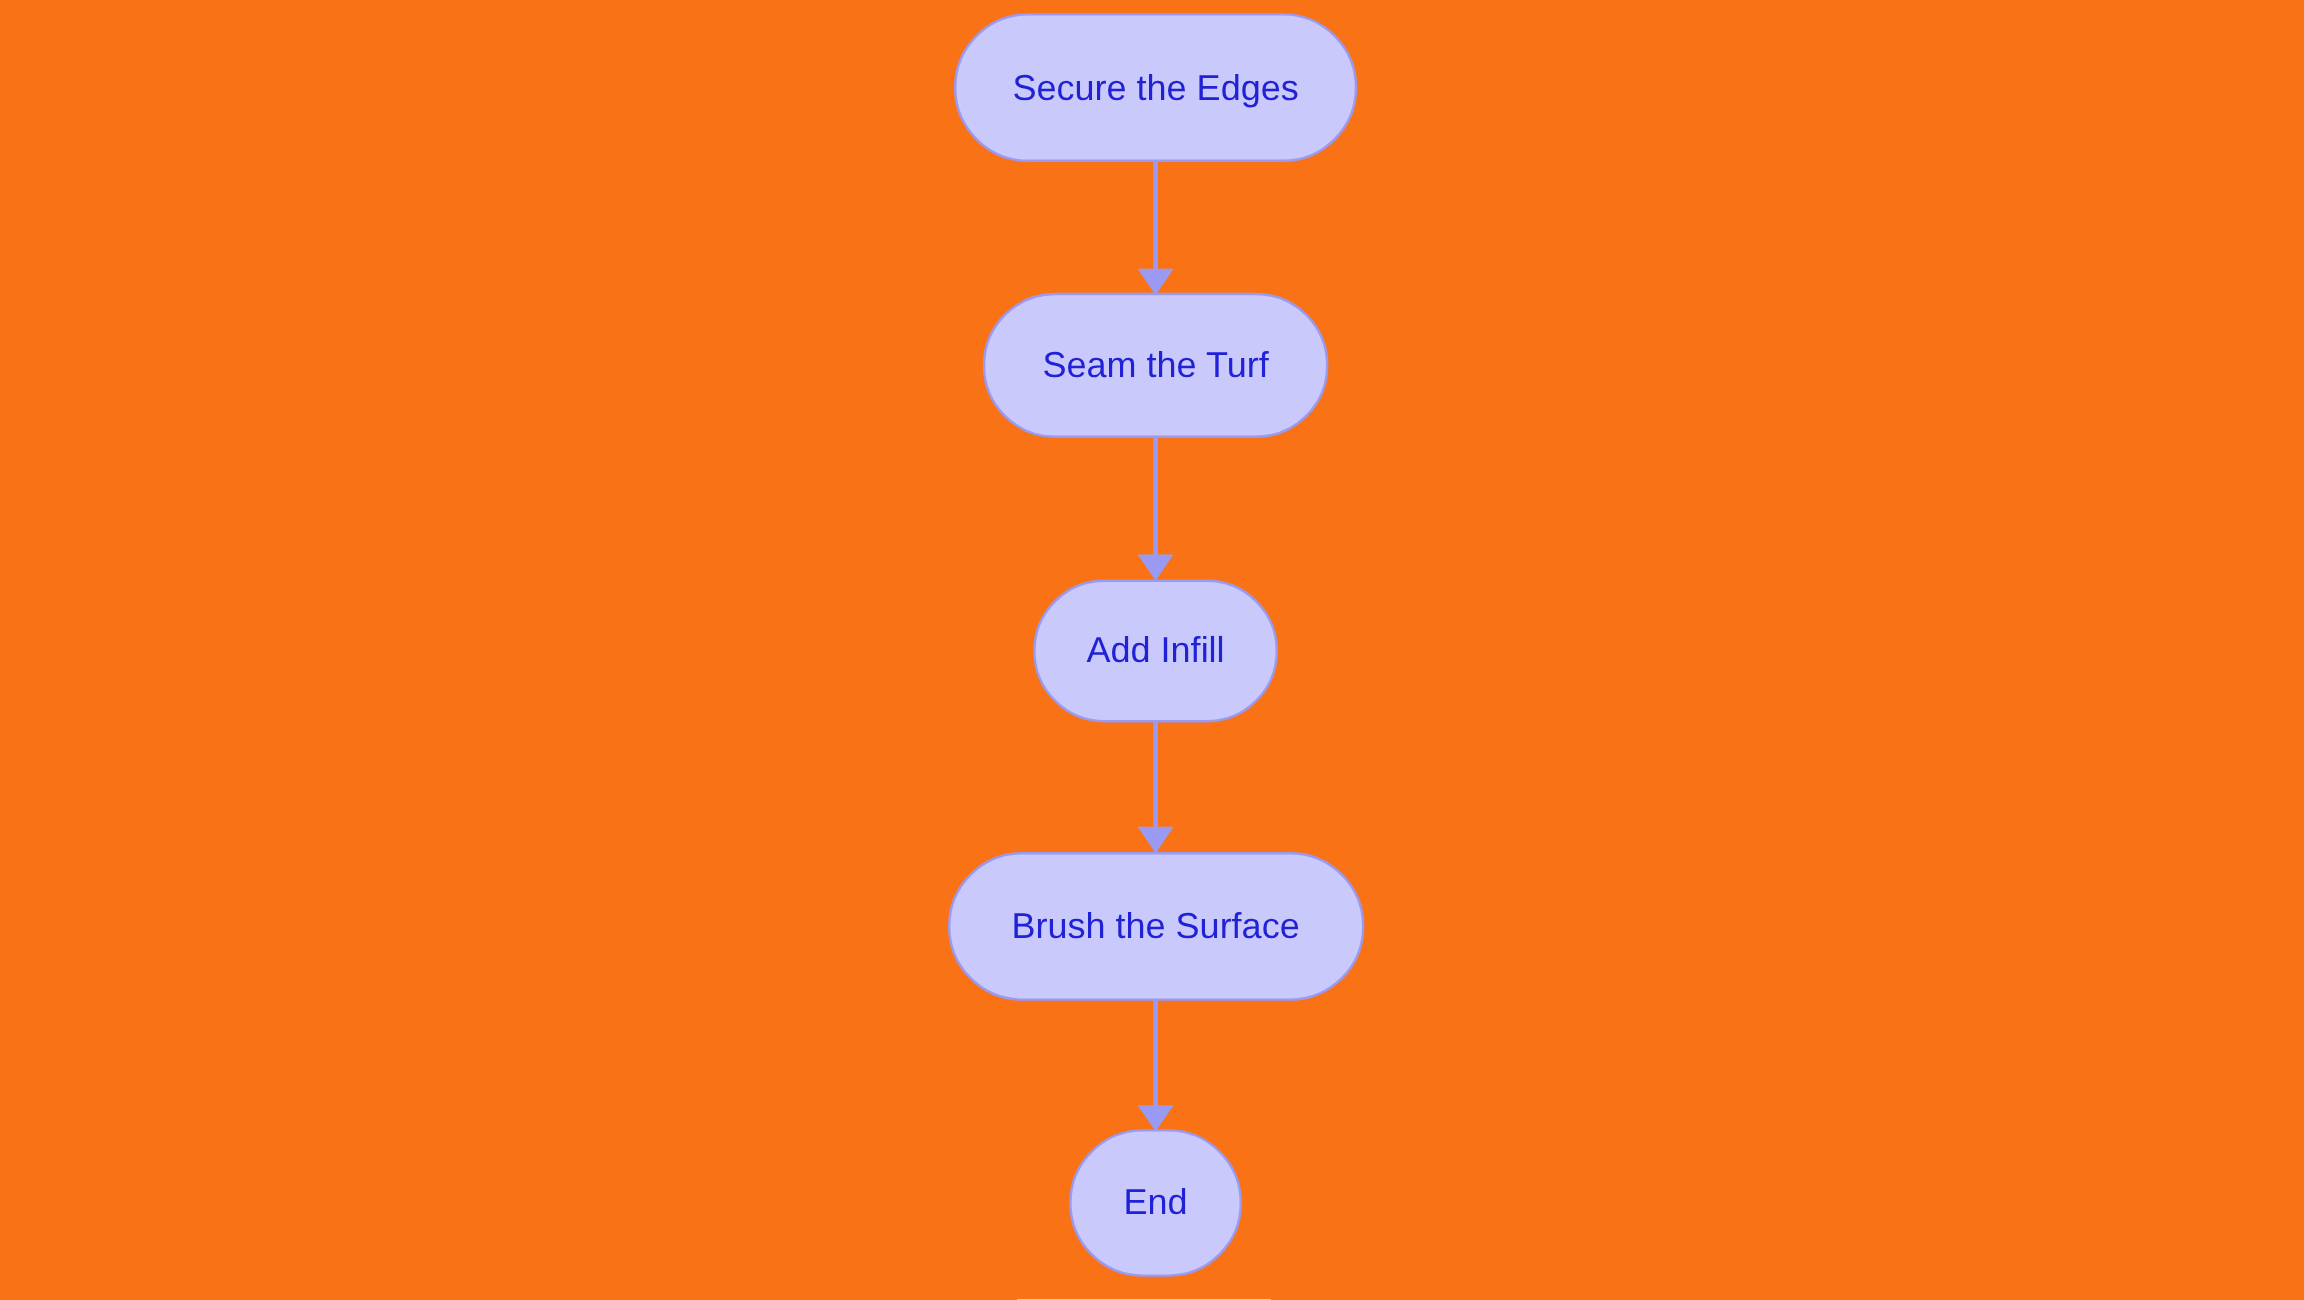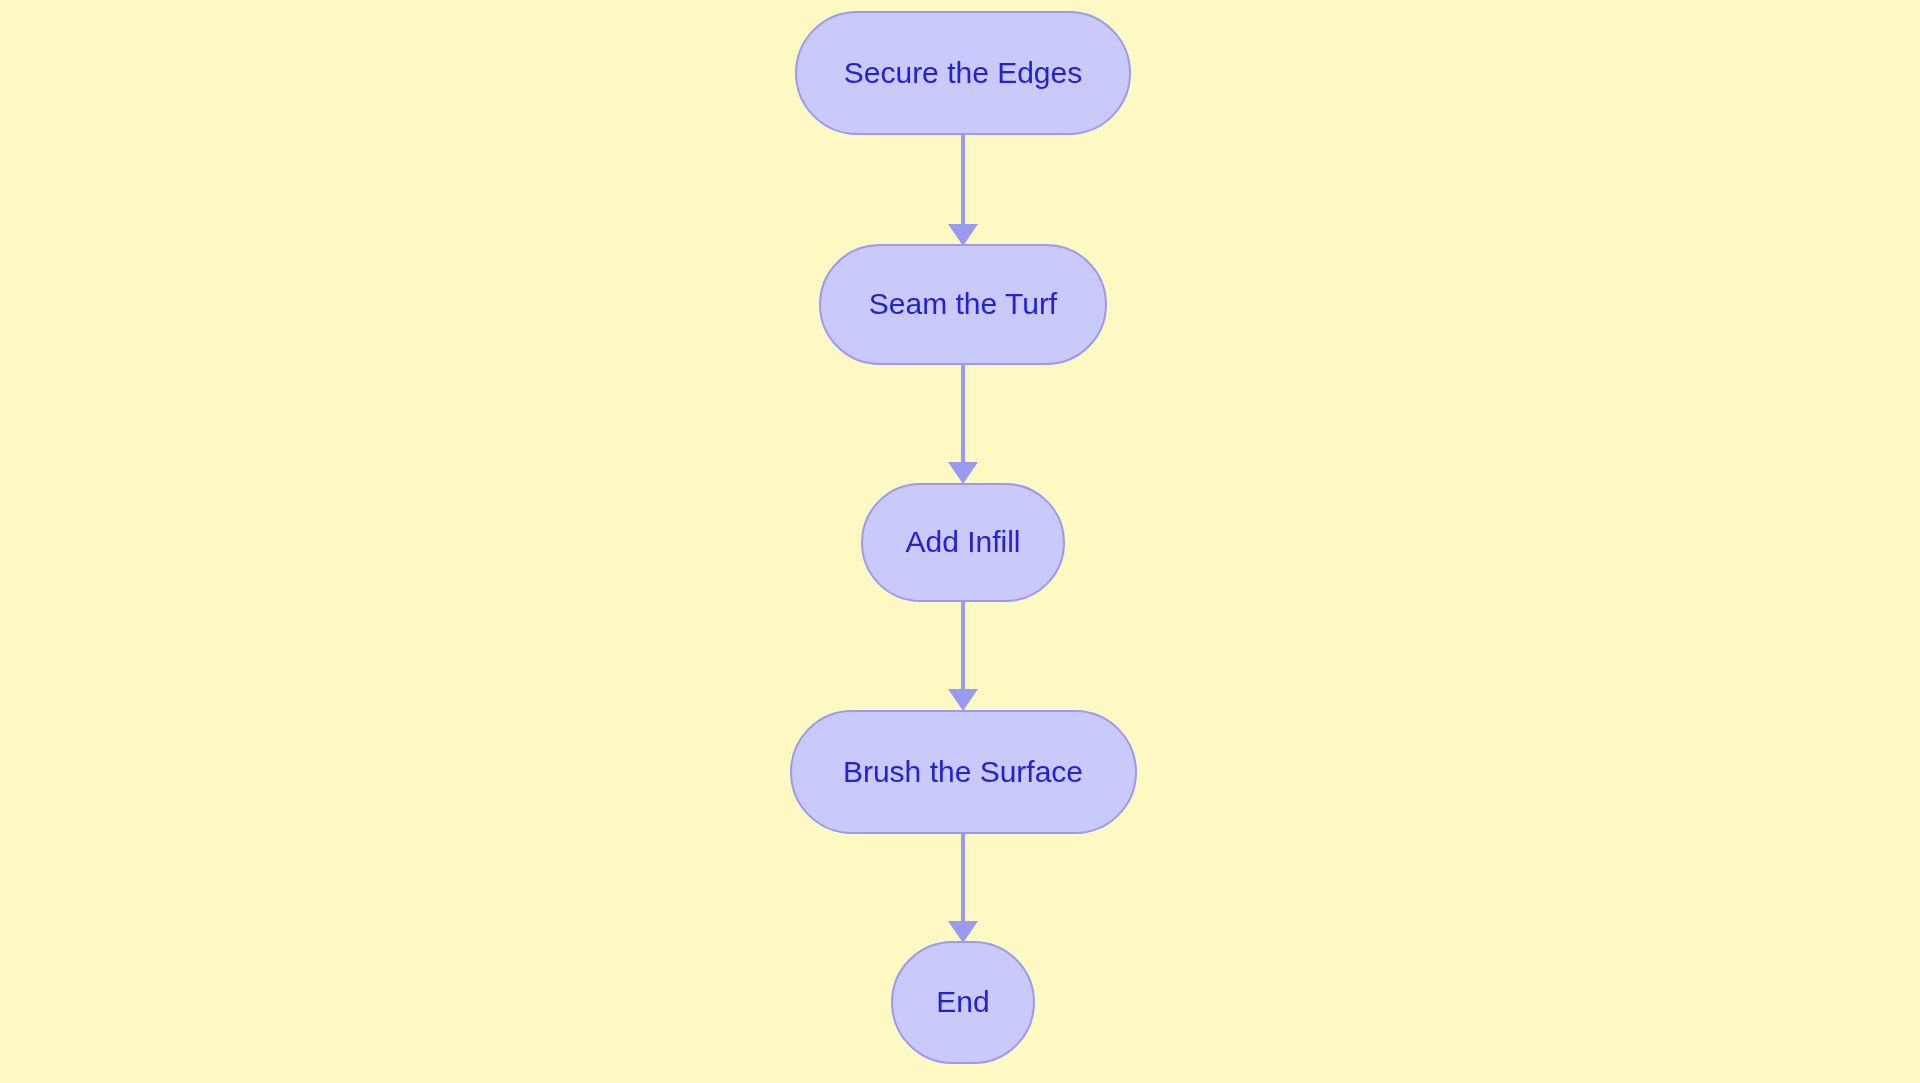--- a/index.html
+++ b/index.html
@@ -10,21 +10,21 @@
   body {
     width: 1920px;
     height: 1083px;
     overflow: hidden;
     font-family: "Liberation Sans", sans-serif;
   }
   #flow-root {
     position: relative;
     width: 1920px;
     height: 1083px;
-    background: #fef9c3;
+    background: #f97316;
   }
   #flow-svg {
     position: absolute;
     top: 0;
     left: 0;
     width: 1920px;
     height: 1083px;
     display: block;
   }
   .node-shape {

